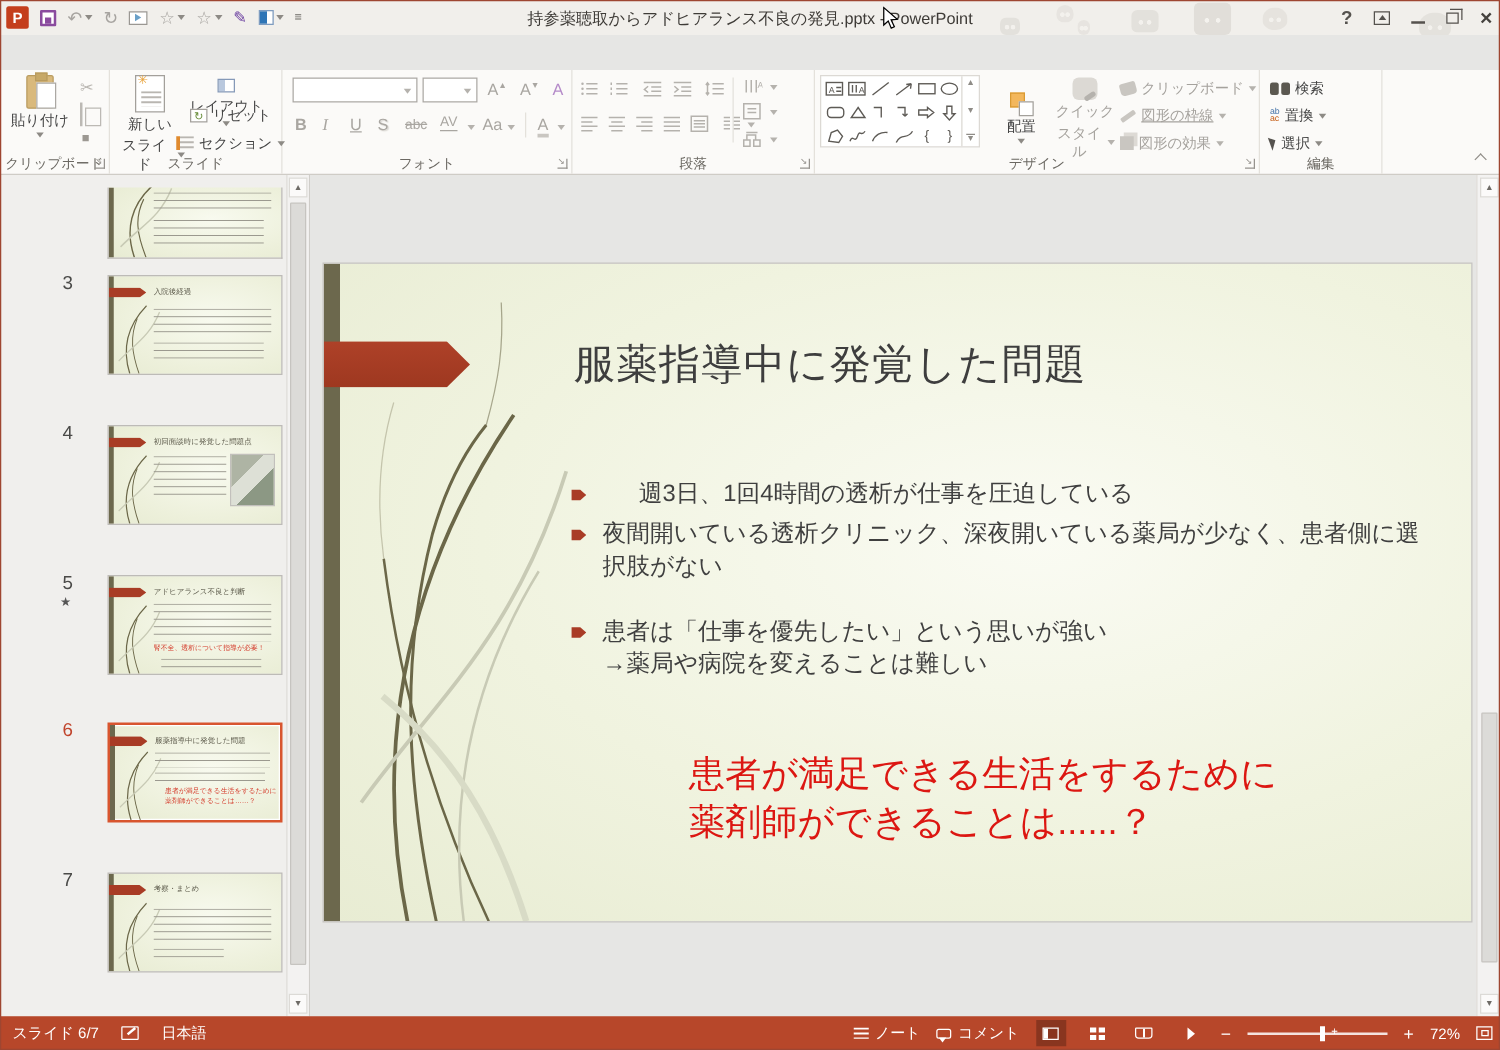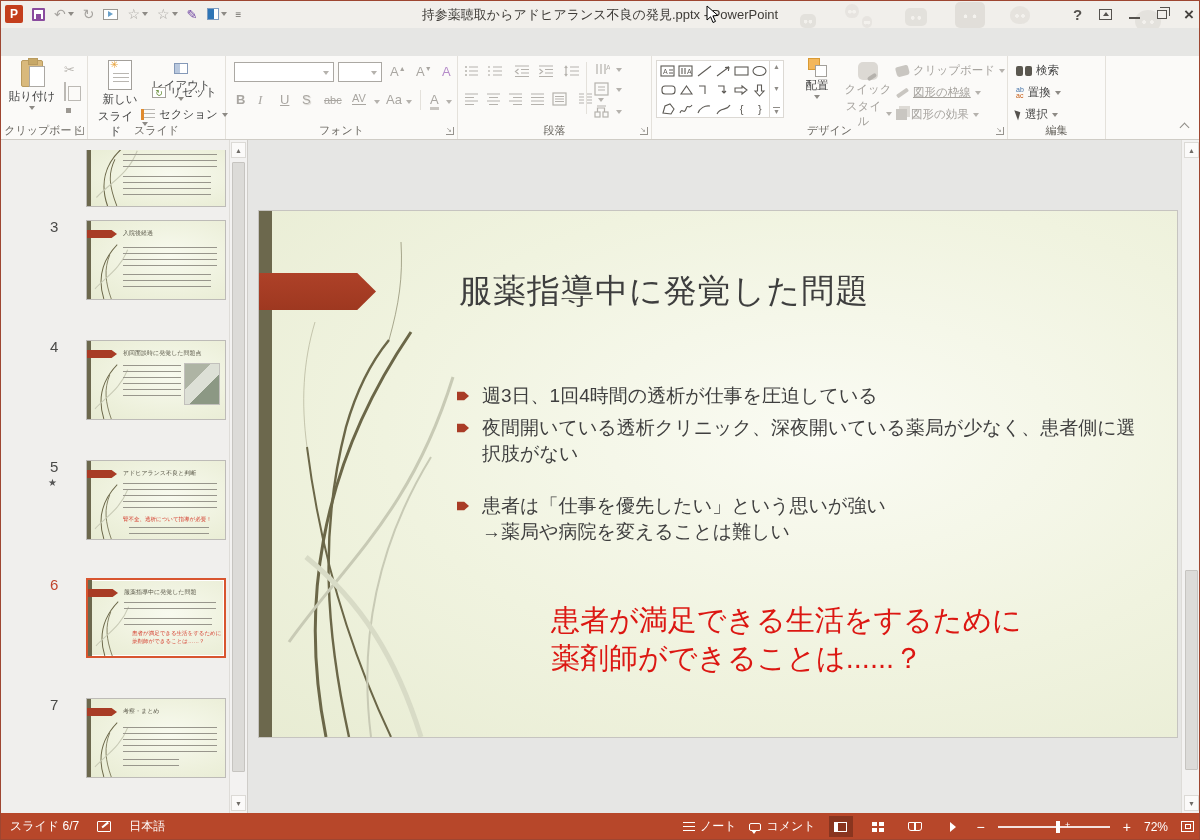--- a/index.html
+++ b/index.html
@@ -461,21 +461,21 @@
             </span>
           <span class="shcell">{</span>
           <span class="shcell">}</span>
         </div>
         <div id="shape-scroll">
           <span>▲</span>
           <span>▼</span>
           <span style="border-top:1px solid #8F8C87;">▼</span>
         </div>
       </div>
-      <div class="bigbtn" style="left:142px;top:2px;width:46px;">
+      <div class="bigbtn" style="left:142px;top:18px;width:46px;">
         <span class="arrange-ic"></span>
         <span>配置</span>
           <span class="dda"></span>
       </div>
       <div class="bigbtn" style="left:192px;top:6px;width:48px;color:#A5A29D;">
         <span class="quick-ic"></span>
         <span>クイック</span>
         <span style="display:flex;align-items:center;gap:3px;">
             <span>スタイル</span>
             <span class="dda" style="border-top-color:#B5B2AD;"></span>
@@ -628,21 +628,21 @@
         <path d="M120 525 C75 430 48 330 36 235" stroke="#6B6748" stroke-width="2" fill="none"></path>
         <path d="M118 128 C128 92 132 66 130 30" stroke="#6B6748" stroke-width="1" opacity=".55" fill="none"></path>
         <path d="M36 235 C30 190 32 150 44 110" stroke="#A8A68C" stroke-width="1" opacity=".6" fill="none"></path>
         <path d="M18 430 C75 350 140 300 182 165" stroke="#C8CAB5" stroke-width="3" fill="none"></path>
         <path d="M100 525 C88 430 105 335 160 245" stroke="#C8CAB5" stroke-width="2" fill="none"></path>
         <path d="M150 525 C125 445 90 390 35 345" stroke="#D8DBC6" stroke-width="5" fill="none"></path>
       </svg>
       <span id="banner"></span>
       <div id="slide-title">服薬指導中に発覚した問題</div>
 
-      <div class="bullet" style="top:172px;">
+      <div class="bullet" style="top:172px;gap:29px;">
         <span class="bglyph"></span>
         <span class="btext">週3日、1回4時間の透析が仕事を圧迫している</span>
       </div>
       <div class="bullet" style="top:282px;">
         <span class="bglyph"></span>
         <span class="btext"><span>患者は「仕事を優先したい」という思いが強い</span><br><span>→薬局や病院を変えることは難しい</span></span>
       </div>
       <div class="bullet" style="top:204px;">
         <span class="bglyph"></span>
         <span class="btext">夜間開いている透析クリニック、深夜開いている薬局が少なく、患者側に選択肢がない</span>

